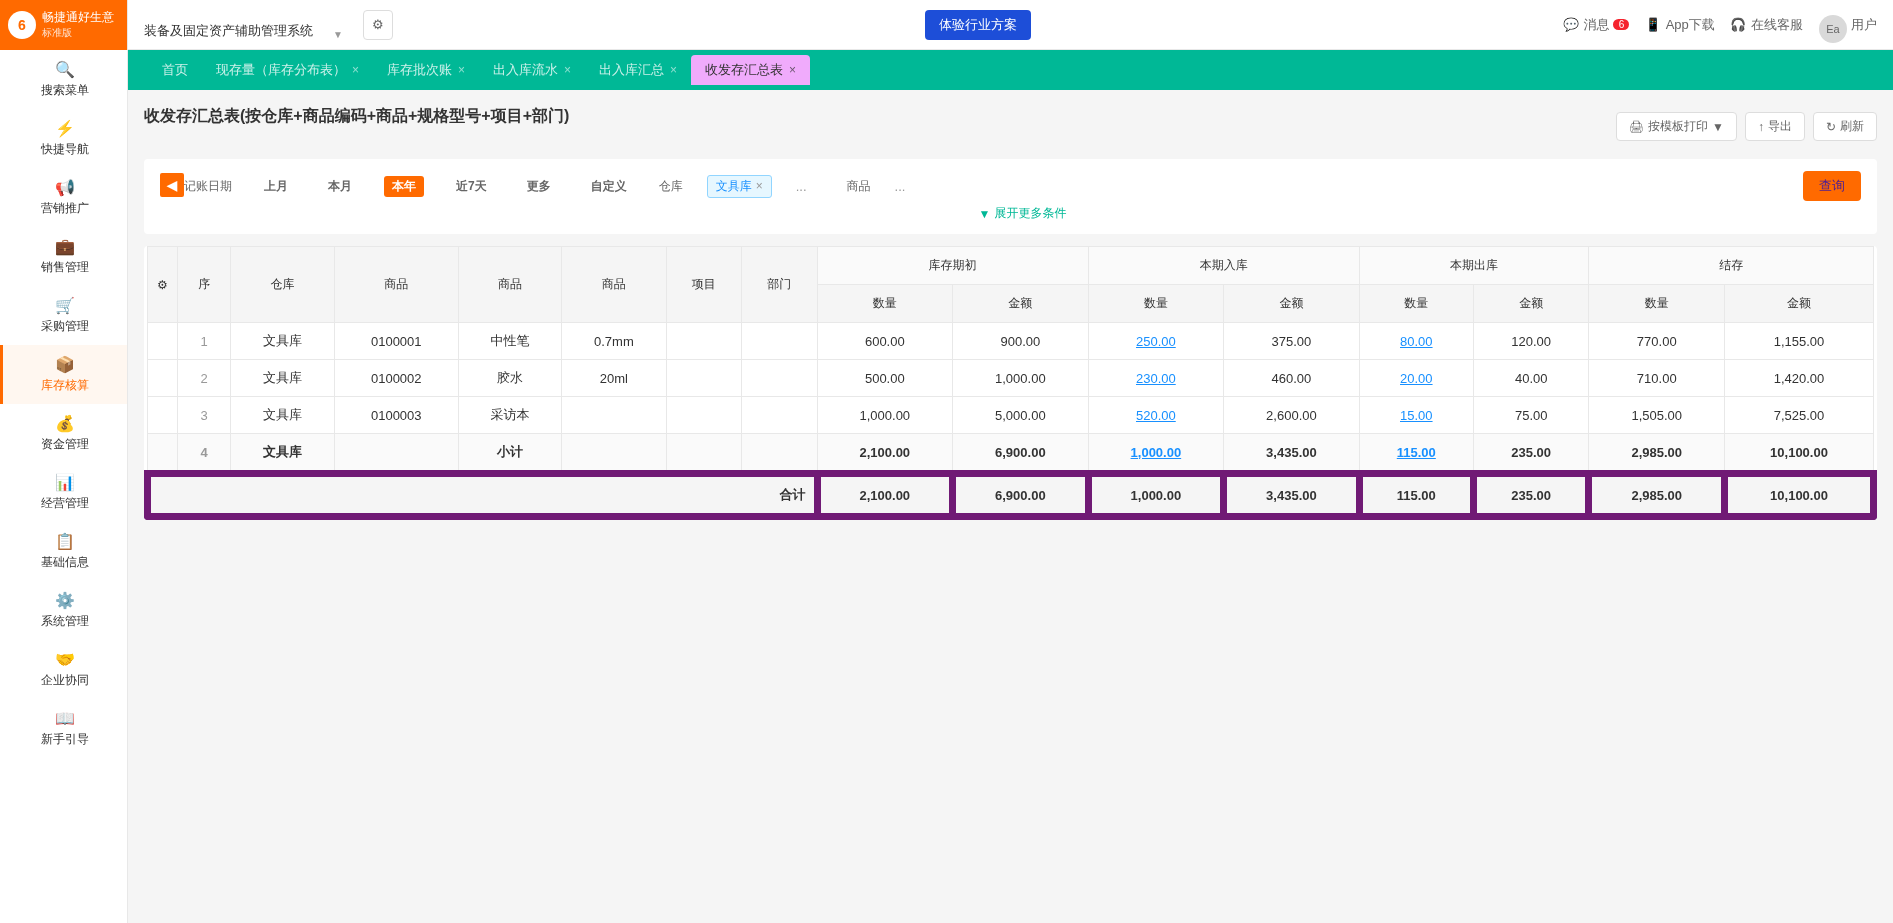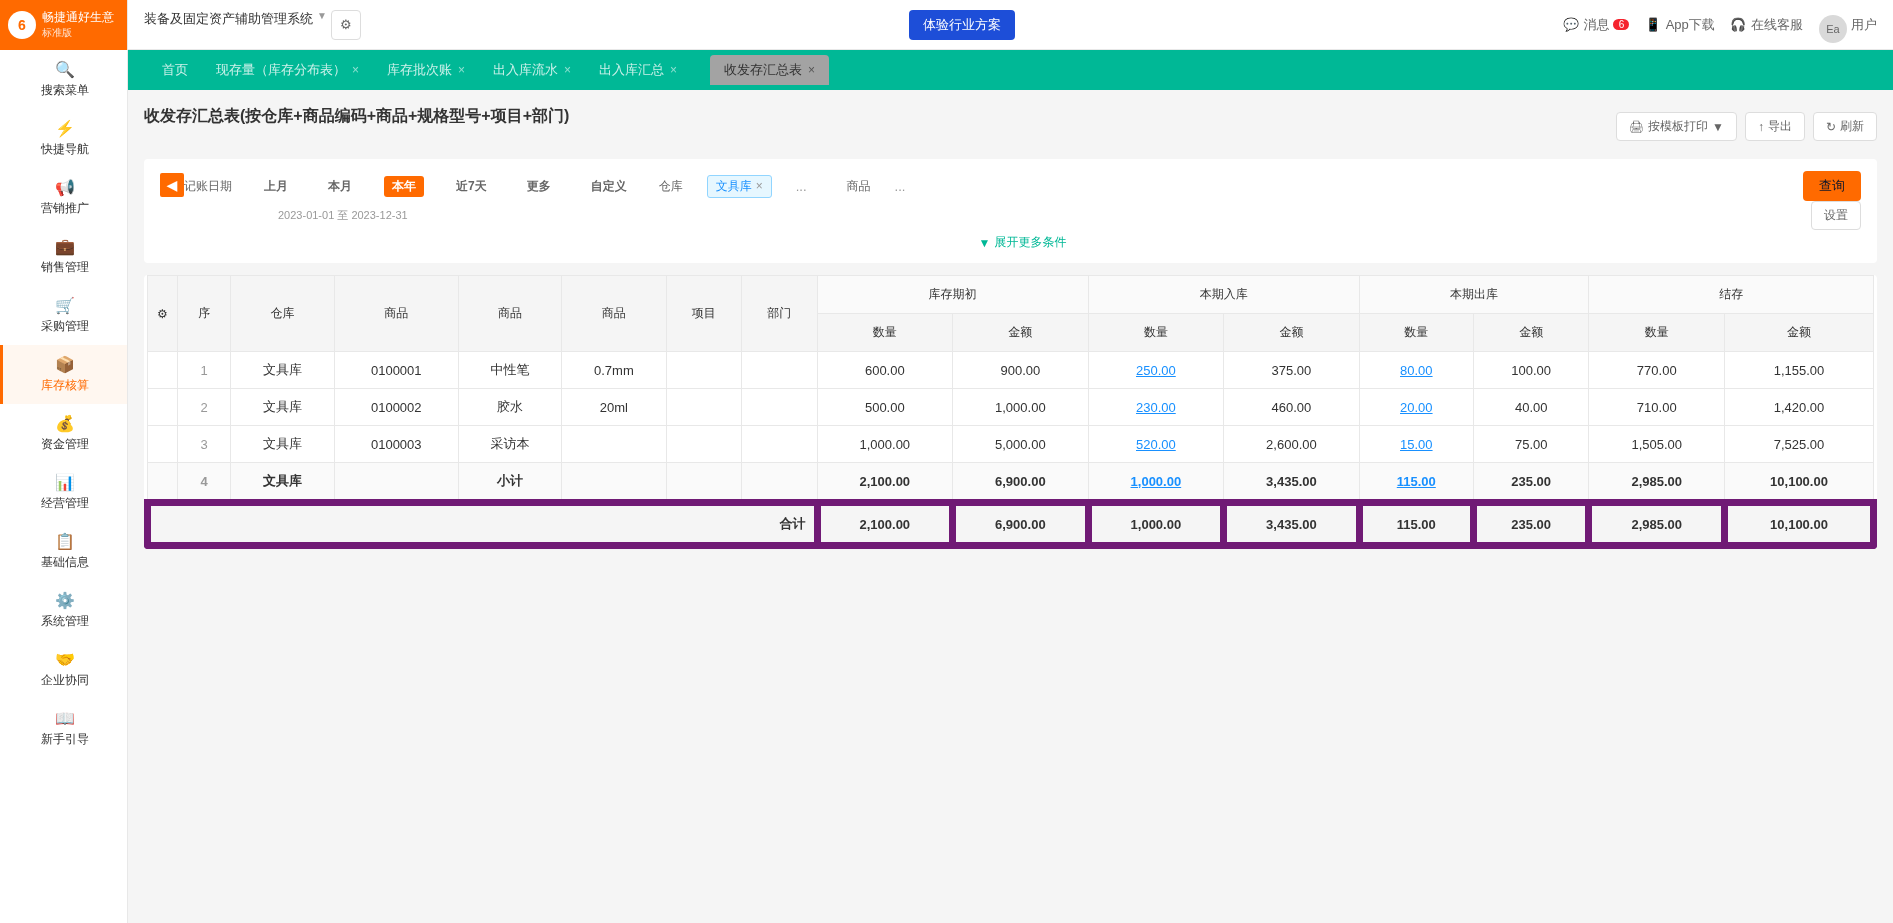--- a/index.html
+++ b/index.html
@@ -14,53 +14,53 @@
     .sidebar-nav { flex: 1; overflow-y: auto; }
     .sidebar-item { display: flex; flex-direction: column; align-items: center; padding: 10px 8px; cursor: pointer; color: #333; font-size: 12px; gap: 3px; border-left: 3px solid transparent; }
     .sidebar-item.active { background: #fff7f0; color: #ff6a00; border-left: 3px solid #ff6a00; }
     .sidebar-item-icon { font-size: 16px; }
 
     
     .main { flex: 1; display: flex; flex-direction: column; overflow: hidden; }
 
     
     .topbar { height: 50px; background: #fff; display: flex; align-items: center; justify-content: space-between; padding: 0 16px; border-bottom: 1px solid #e8e8e8; flex-shrink: 0; }
-    .topbar-left { display: flex; align-items: flex-start; gap: 4px; }
+    .topbar-left { display: flex; align-items: flex-end; gap: 20px; }
     .topbar-system-name { font-size: 13px; color: #333; }
     .topbar-arrow { color: #999; font-size: 10px; }
     .topbar-settings { width: 30px; height: 30px; border: 1px solid #ddd; border-radius: 4px; display: flex; align-items: center; justify-content: center; cursor: pointer; color: #666; }
     .topbar-trial-btn { background: #1d4ed8; color: #fff; border: none; padding: 6px 14px; border-radius: 4px; cursor: pointer; font-size: 13px; }
     .topbar-right { display: flex; align-items: center; gap: 16px; color: #666; font-size: 13px; }
     .topbar-right-item { display: flex; align-items: center; gap: 4px; cursor: pointer; }
     .badge { background: #f5222d; color: #fff; border-radius: 10px; font-size: 10px; padding: 0 4px; min-width: 16px; text-align: center; }
     .user-avatar { width: 28px; height: 28px; border-radius: 50%; background: #d9d9d9; display: flex; align-items: center; justify-content: center; font-size: 11px; color: #666; margin-top: 8px; }
 
     
     .tabbar { background: #00b896; display: flex; align-items: center; height: 40px; padding: 0 20px; flex-shrink: 0; overflow-x: auto; }
     .tab { display: flex; align-items: center; gap: 6px; padding: 6px 14px; cursor: pointer; color: rgba(255,255,255,0.8); font-size: 13px; border-radius: 4px 4px 0 0; white-space: nowrap; }
-    .tab.active { background: #a3a3a3; color: #333; margin-left: 19px; }
+    .tab.active { background: #f0abfc; color: #333; }
     .tab-close { font-size: 12px; color: inherit; opacity: 0.7; }
 
     
     .content { flex: 1; background: #f5f5f5; overflow-y: auto; padding: 16px; }
     .page-title { font-size: 16px; font-weight: bold; color: #333; margin-bottom: 20px; }
 
     
     .filter-bar { background: #fff; border-radius: 4px; padding: 12px 16px; margin-bottom: 12px; display: flex; flex-direction: column; gap: 8px; }
     .filter-row { display: flex; align-items: center; gap: 24px; }
     .filter-label { color: #666; font-size: 12px; white-space: nowrap; }
     .filter-expand { display: flex; align-items: center; gap: 4px; color: #00b896; font-size: 12px; cursor: pointer; }
     .filter-tag { background: #e6f7ff; border: 1px solid #91d5ff; border-radius: 3px; padding: 2px 8px; font-size: 12px; color: #1890ff; display: flex; align-items: center; gap: 4px; }
     .filter-tag-close { cursor: pointer; color: #999; }
     .filter-dots { color: #999; cursor: pointer; }
     .date-btn { padding: 2px 8px; font-size: 12px; cursor: pointer; color: #666; border: none; background: none; font-weight: bold; }
     .date-btn.active { background: #ff6a00; color: #fff; border-radius: 3px; }
     .date-range { font-size: 11px; color: #999; }
     .orange-arrow { width: 24px; height: 24px; background: #ff6a00; color: #fff; border: none; cursor: pointer; display: flex; align-items: center; justify-content: center; border-radius: 2px; font-size: 14px; flex-shrink: 0; align-self: flex-start; margin-top: 2px; }
-    .btn-query { background: #ff6a00; color: #0f172a; border: none; padding: 6px 16px; border-radius: 4px; cursor: pointer; font-size: 13px; text-align: center; }
+    .btn-query { background: #ff6a00; color: #4c1d95; border: none; padding: 6px 16px; border-radius: 4px; cursor: pointer; font-size: 13px; text-align: center; }
     .btn-settings { background: #fff; color: #666; border: 1px solid #ddd; padding: 5px 12px; border-radius: 4px; cursor: pointer; font-size: 12px; }
     .toolbar-btn { background: #fff; border: 1px solid #ddd; padding: 5px 12px; border-radius: 4px; cursor: pointer; font-size: 12px; color: #666; display: flex; align-items: center; gap: 4px; }
 
     
     .table-wrapper { background: #fff; border-radius: 4px; overflow: hidden; }
     table { width: 100%; border-collapse: collapse; font-size: 13px; }
     thead tr { background: #f5f5f5; }
     thead th { padding: 10px 8px; text-align: center; font-weight: 500; color: #333; border: 1px solid #e8e8e8; font-size: 12px; white-space: nowrap; }
     thead th.group-header { background: #fafafa; }
     tbody tr { background: #fff; }
@@ -232,26 +232,20 @@
             <span class="filter-label">仓库</span>
             <div class="filter-tag">
               <span>文具库</span>
               <span class="filter-tag-close">×</span>
             </div>
             <span class="filter-dots">...</span>
             <span class="filter-label" style="margin-left:16px;">商品</span>
             <span class="filter-dots">...</span>
             <div style="flex:1"></div>
             <button class="btn-query">查询</button>
-          </div>
-          <div class="filter-row">
-            <span style="width:70px;"></span>
-            <span class="date-range">2023-01-01 至 2023-12-31</span>
-            <div style="flex:1"></div>
-            <button class="btn-settings">设置</button>
           </div>
           <div style="display:flex; justify-content:center; margin-top:4px;">
             <div class="filter-expand">
               <span>▼</span>
               <span>展开更多条件</span>
             </div>
           </div>
         </div>
       </div>
     </div>
@@ -292,21 +286,21 @@
       <td>0100001</td>
       <td>中性笔</td>
       <td>0.7mm</td>
       <td></td>
       <td></td>
       <td>600.00</td>
       <td>900.00</td>
       <td class="link">250.00</td>
       <td>375.00</td>
       <td class="link">80.00</td>
-      <td>100.00</td>
+      <td>120.00</td>
       <td>770.00</td>
       <td>1,155.00</td>
     </tr>
             <tr>
       <td></td>
       <td class="row-num">2</td>
       <td>文具库</td>
       <td>0100002</td>
       <td>胶水</td>
       <td>20ml</td>

